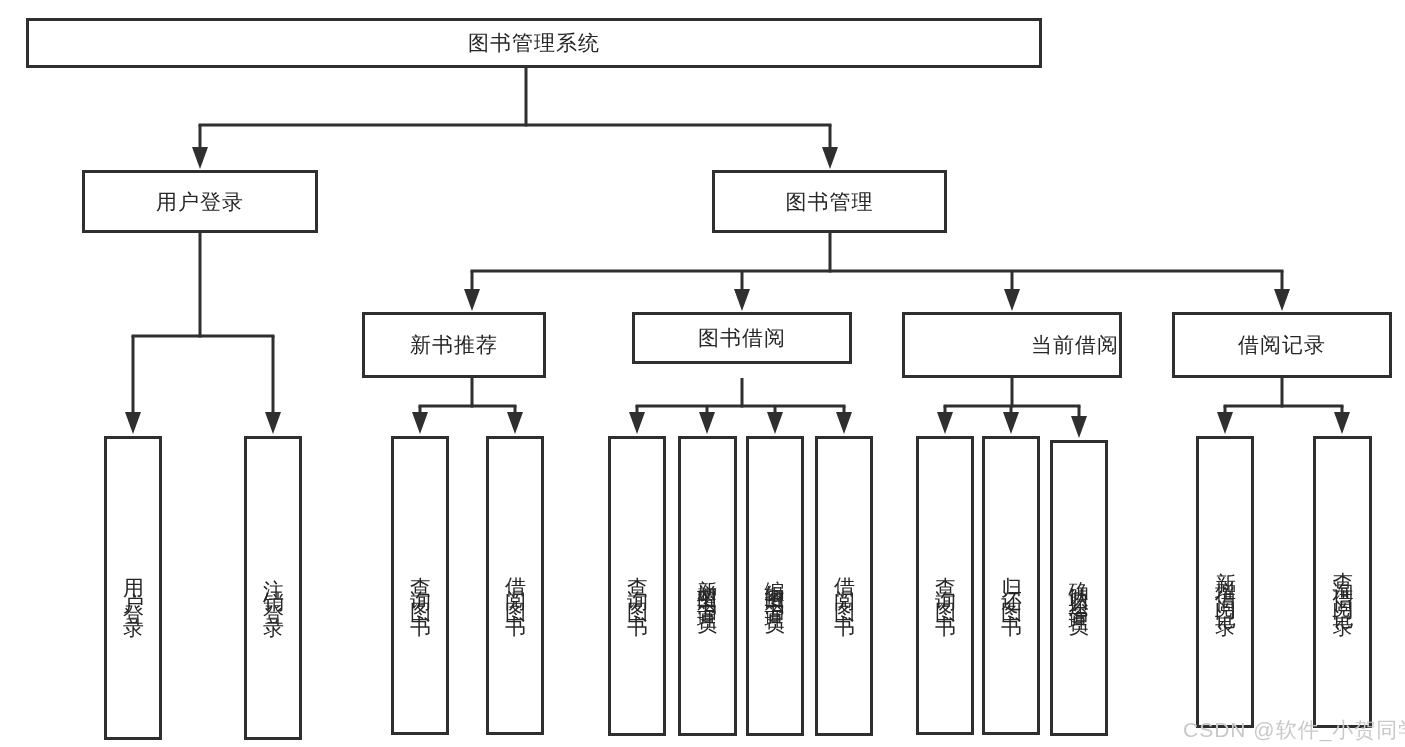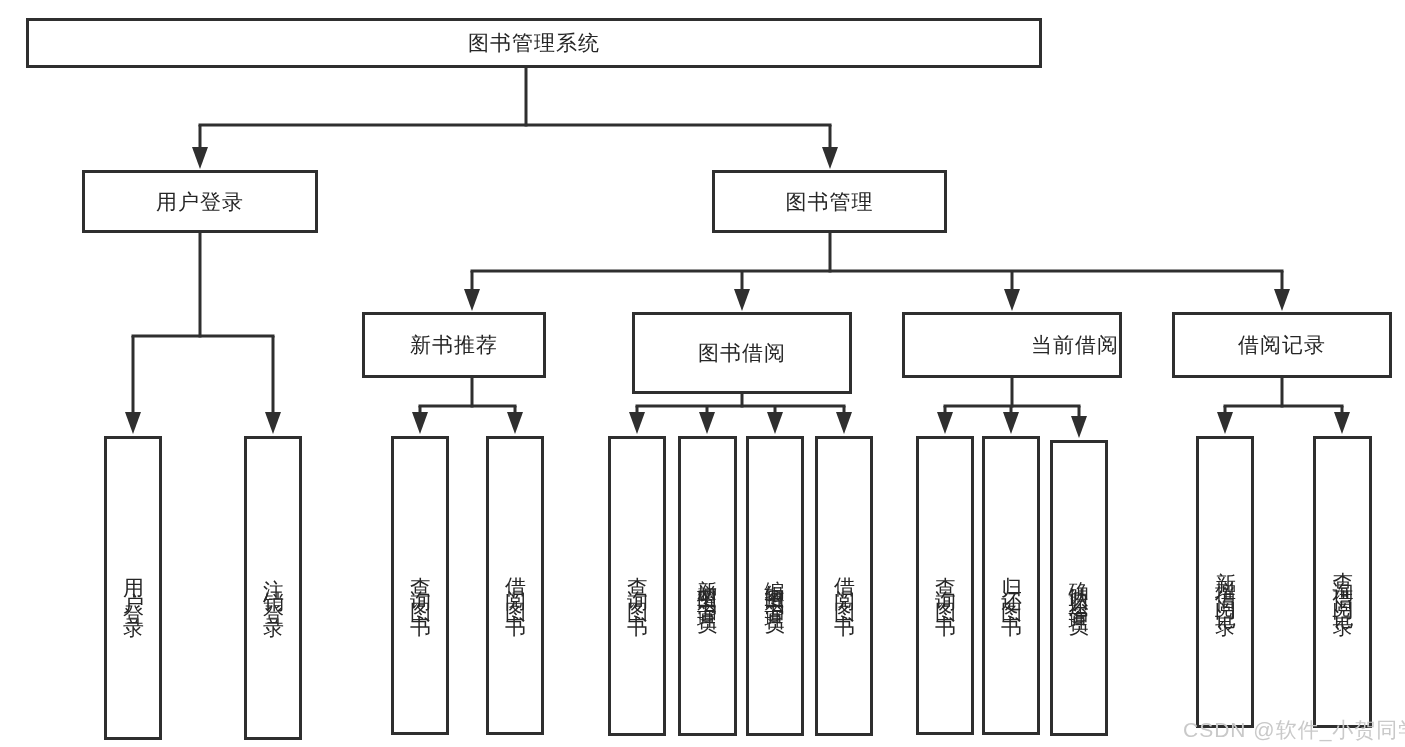--- a/index.html
+++ b/index.html
@@ -138,21 +138,21 @@
   <div class="box" style="left:82px; top:170px; width:236px; height:63px;">
     <span>用户登录</span>
   </div>
   <div class="box" style="left:712px; top:170px; width:235px; height:63px;">
     <span>图书管理</span>
   </div>
 
   <div class="box" style="left:362px; top:312px; width:184px; height:66px;">
     <span>新书推荐</span>
   </div>
-  <div class="box" style="left:632px; top:312px; width:220px; height:82px;">
+  <div class="box" style="left:632px; top:312px; width:220px; height:52px;">
     <span>图书借阅</span>
   </div>
   <div class="box" style="left:902px; top:312px; width:220px; height:66px;justify-content:flex-end;">
     <span>当前借阅</span>
   </div>
   <div class="box" style="left:1172px; top:312px; width:220px; height:66px;">
     <span>借阅记录</span>
   </div>
 
   <div class="vbox" style="left:104px; top:436px; width:58px; height:304px;">

